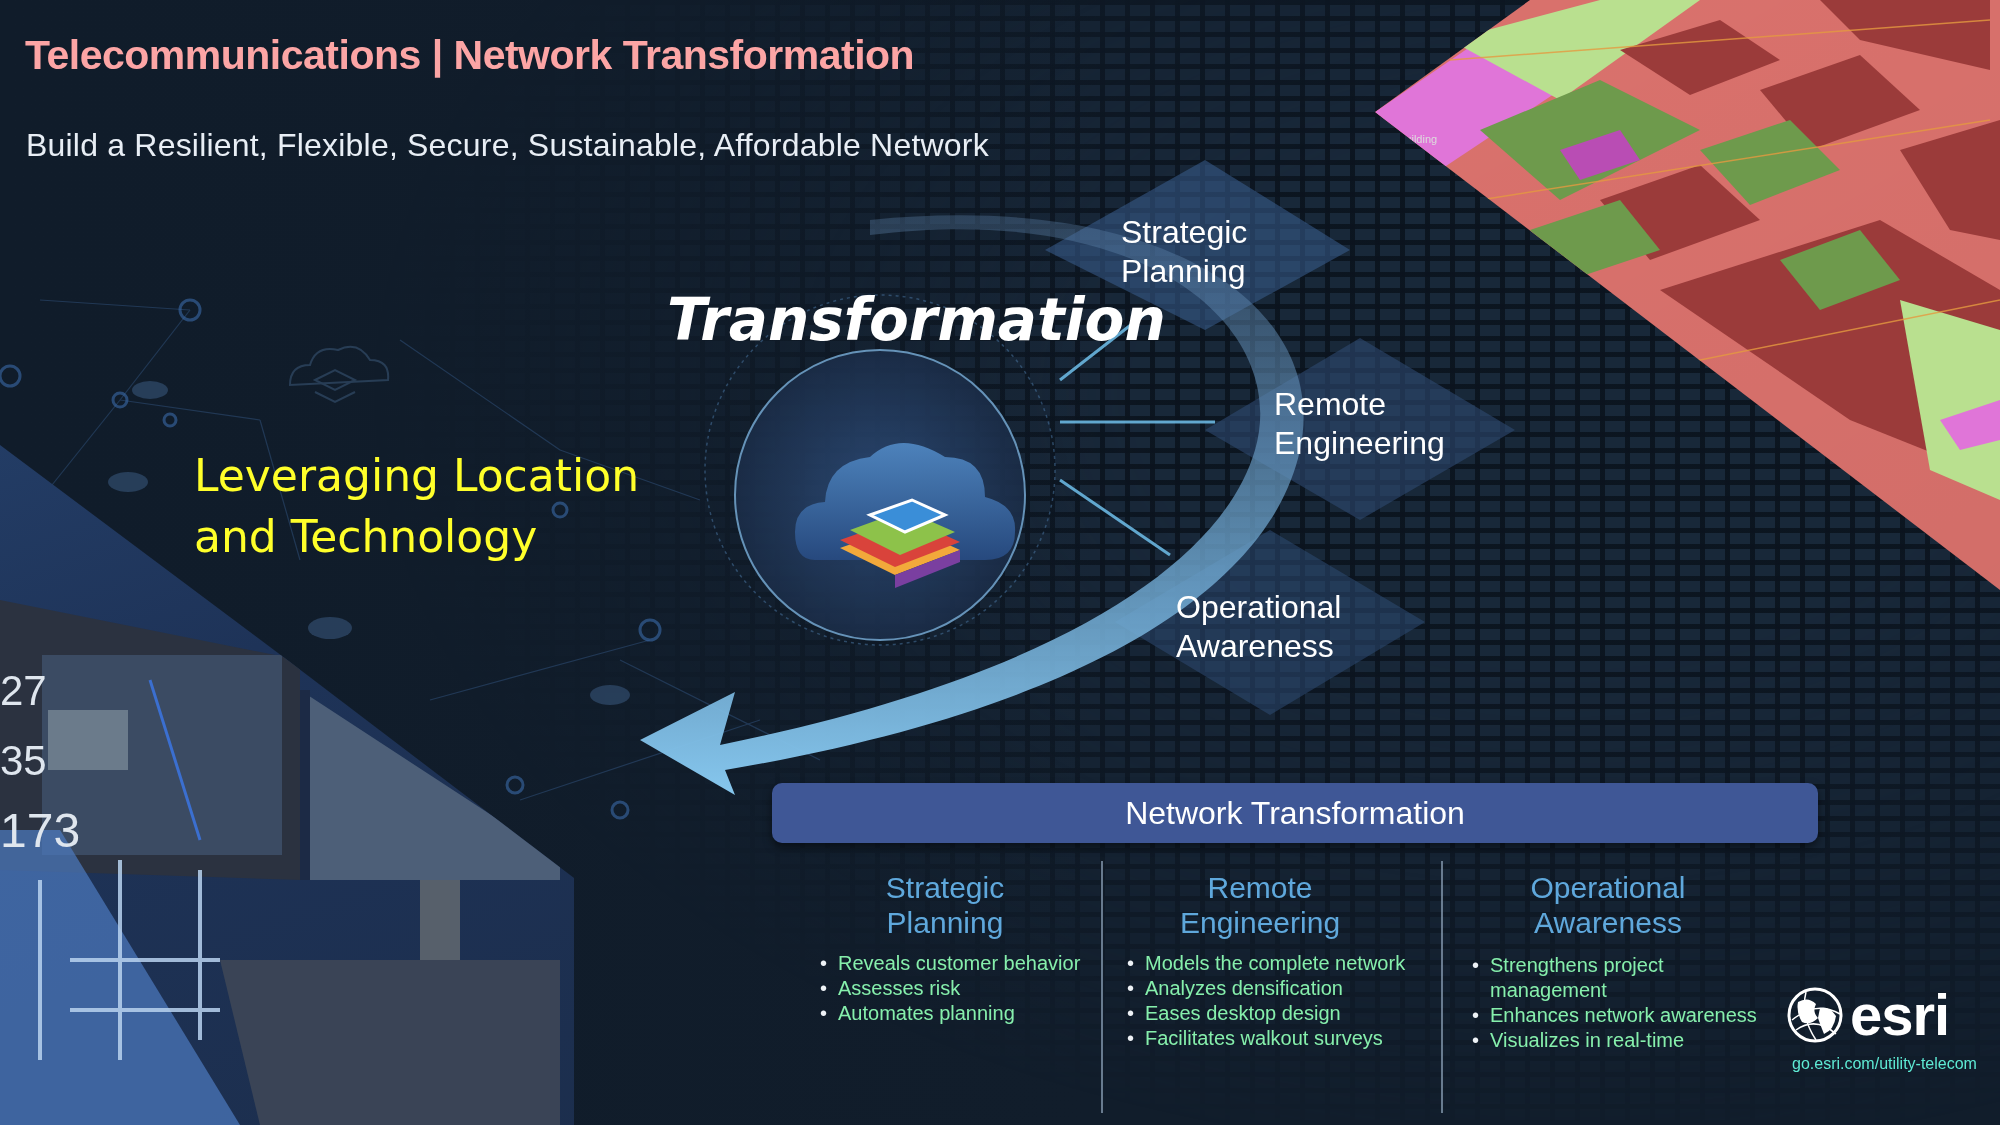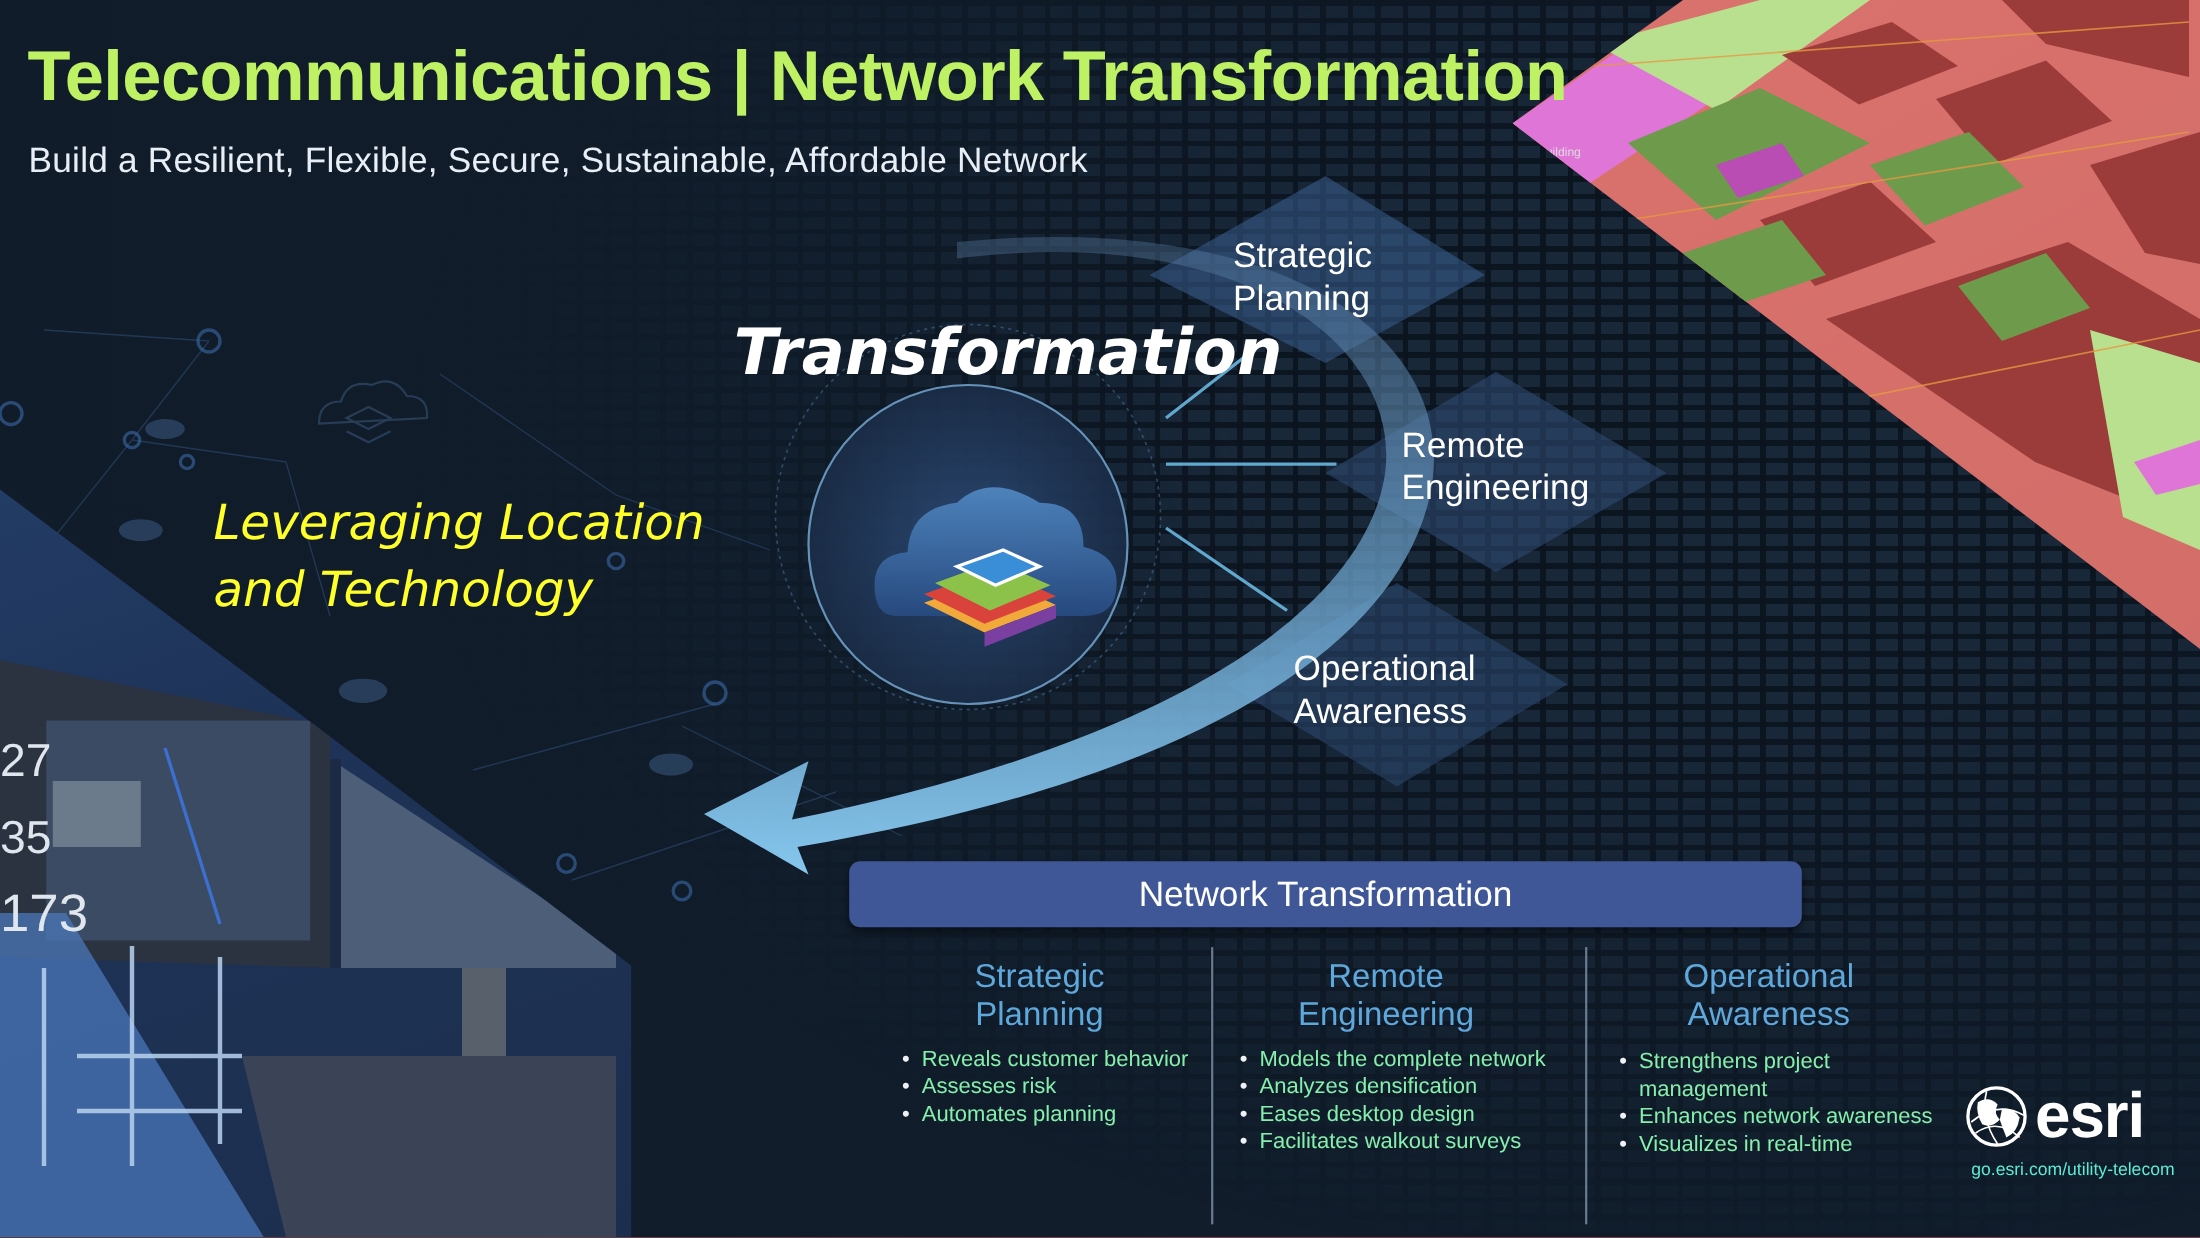--- a/index.html
+++ b/index.html
@@ -35,45 +35,45 @@
   }
   .photo-panel {
     position:absolute; left:0; top:0; width:2000px; height:1125px;
     clip-path: polygon(0px 445px, 290px 662px, 574px 878px, 574px 1125px, 0px 1125px);
     background: linear-gradient(160deg, #2a4a78 0%, #1e3358 40%, #1a2a44 100%);
     overflow:hidden;
   }
 
   .title {
     position:absolute; left:25px; top:32px;
-    font-size:64px; font-weight:bold; letter-spacing:-0.5px;
+    font-size:41px; font-weight:bold; letter-spacing:-0.5px;
     font-family:"Liberation Sans", sans-serif;
-    color:#bef264; white-space:nowrap;text-align:right;
+    color:#fca5a5; white-space:nowrap;text-align:right;
   }
   .subtitle {
     position:absolute; left:26px; top:127px;
     font-size:32px; color:#e8eef5; white-space:nowrap; letter-spacing:0.2px;
   }
   .leveraging {
     position:absolute; left:194px; top:445px;
-    font-size:44px; font-style:italic; color:#ffff2a; line-height:61px;
+    font-size:44px; color:#ffff2a; line-height:61px;
     font-family:"DejaVu Sans", sans-serif; font-weight:normal;
   }
   .nt-big {
     position:absolute; left:667px; top:280px;
     font-size:58px; font-style:italic; font-weight:bold; line-height:80px;
     font-family:"DejaVu Sans", sans-serif; color:#fff;
   }
   .diamond-label {
     position:absolute; font-size:32px; line-height:39px; color:#fff;
     font-family:"Liberation Sans", sans-serif;
   }
 
   .banner {
-    position:absolute; left:772px; top:783px; width:866px; height:60px;
+    position:absolute; left:772px; top:783px; width:1046px; height:60px;
     background:#3f5796; border-radius:10px;
     box-shadow:0 4px 8px rgba(0,0,0,0.5);
     display:flex; align-items:center; justify-content:center;
     font-size:32px; color:#fff;
   }
   .col-head {
     position:absolute; text-align:center; color:#5fa8dc;
     font-size:30px; line-height:35px; width:320px;
   }
   .divider {

